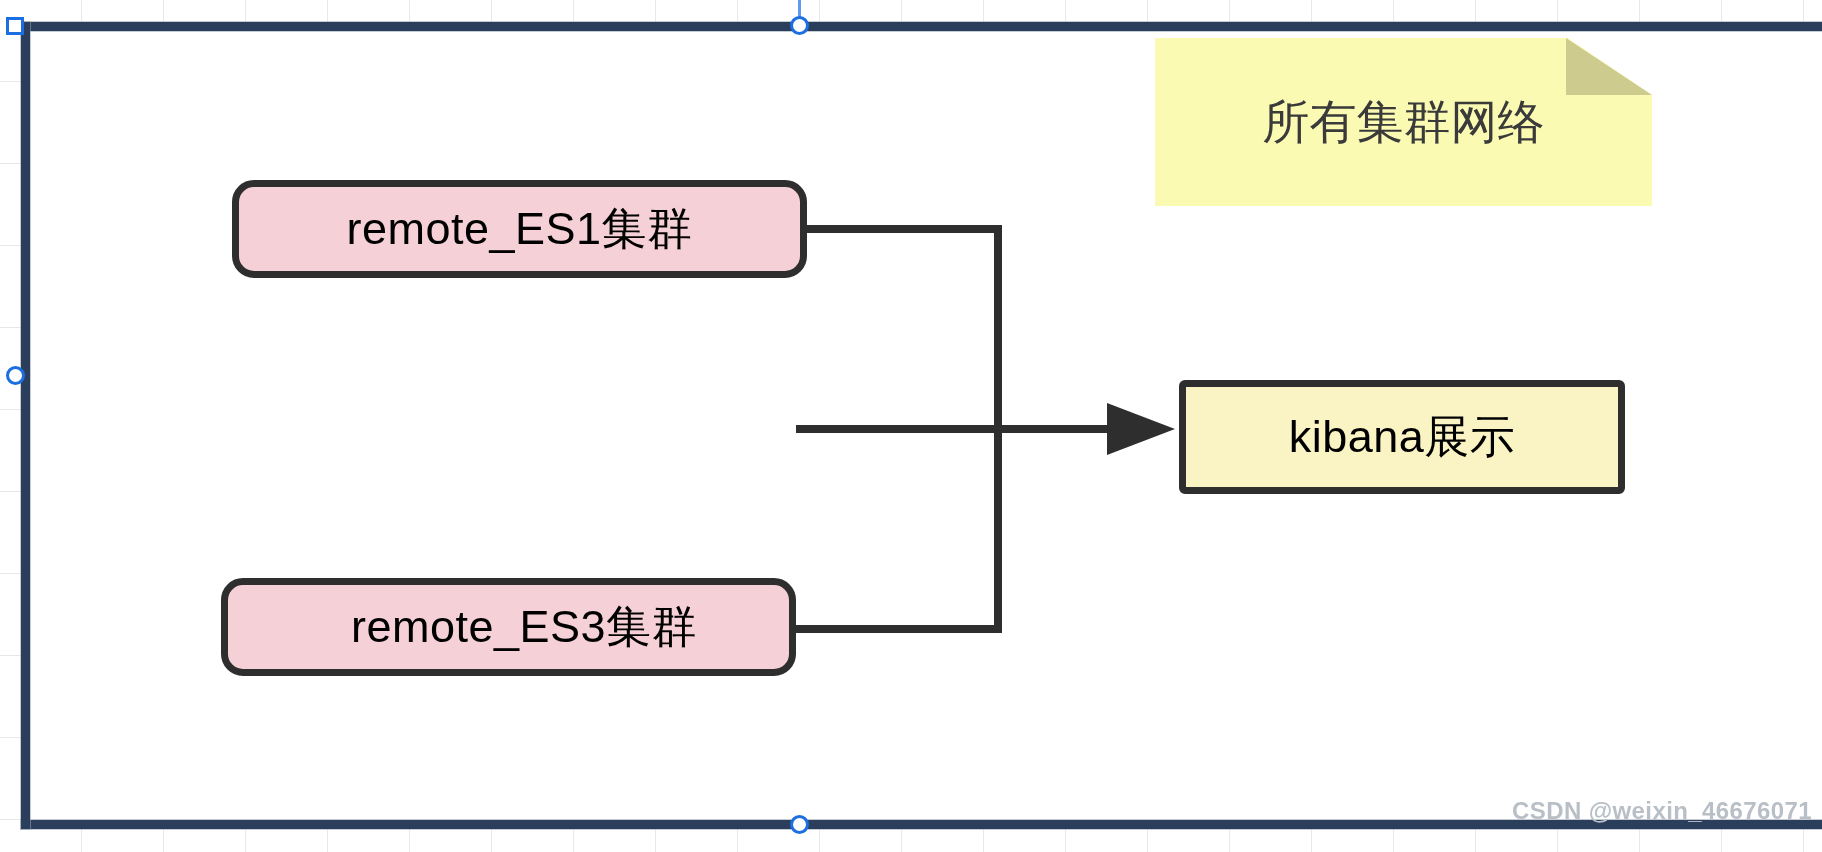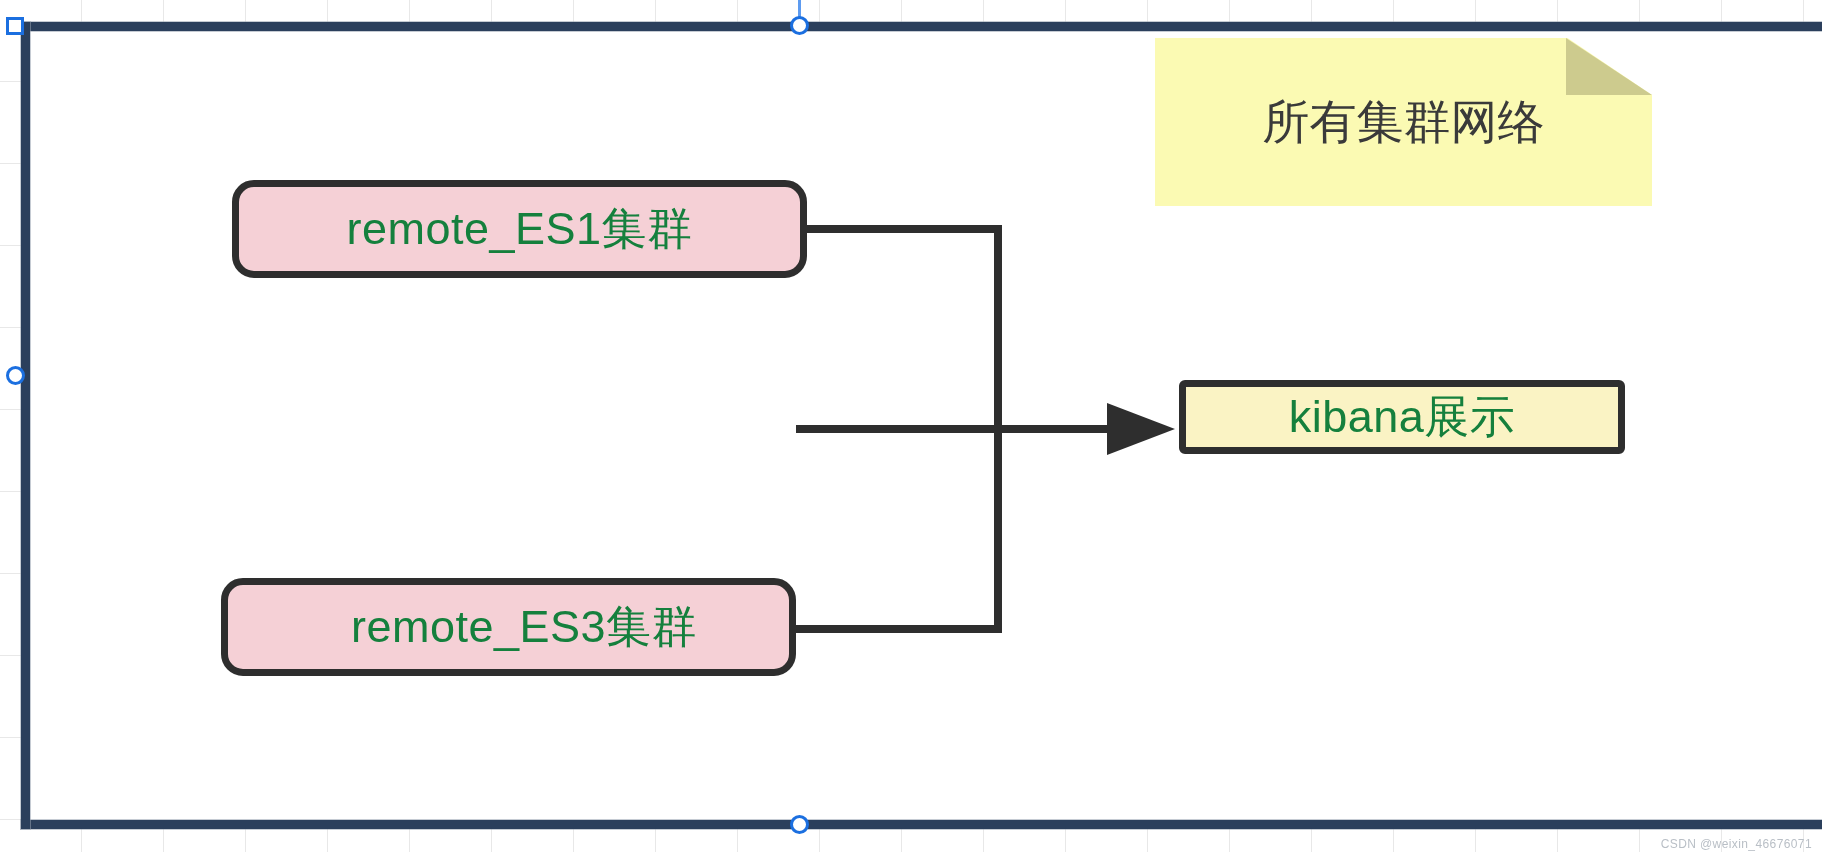--- a/index.html
+++ b/index.html
@@ -91,42 +91,42 @@
     pointer-events: none;
   }
 
   
   .node {
     position: absolute;
     box-sizing: border-box;
     display: flex;
     align-items: center;
     justify-content: center;
-    color: #15803d;
+    color: #000000;
     letter-spacing: 0.5px;
     white-space: nowrap;
   }
 
   .node-es {
     background: #f5d0d6;
     border: 7px solid #2e2e2e;
     border-radius: 22px;
     font-size: 45px;
     width: 575px;
     height: 98px;
   }
   .node-es1 { left: 232px; top: 180px; }
   .node-es2 { left: 221px; top: 378px; }
   .node-es3 { left: 221px; top: 578px; padding-left: 31px; }
 
   .node-kibana {
     left: 1179px;
     top: 380px;
     width: 446px;
-    height: 74px;
+    height: 114px;
     background: #faf3c4;
     border: 7px solid #2e2e2e;
     border-radius: 6px;
     font-size: 45px;
     text-align: center;
   }
 
   
   .sticky {
     position: absolute;
@@ -160,25 +160,26 @@
     font-size: 47px;
     line-height: 1.28;
     color: #3a3a3a;
     text-align: center;
   }
 
   
   .watermark {
     position: absolute;
     right: 10px;
-    top: 837px;
-    font-size: 12px;
+    top: 797px;
+    font-size: 24px;
     color: #b9bfc6;
     letter-spacing: 0.4px;
     white-space: nowrap;
+    font-weight: bold;
   }
 </style>
 </head>
 <body>
 
 <div id="canvas">
 
   <div class="grid-layer"></div>
 
   <div class="page-area"></div>

